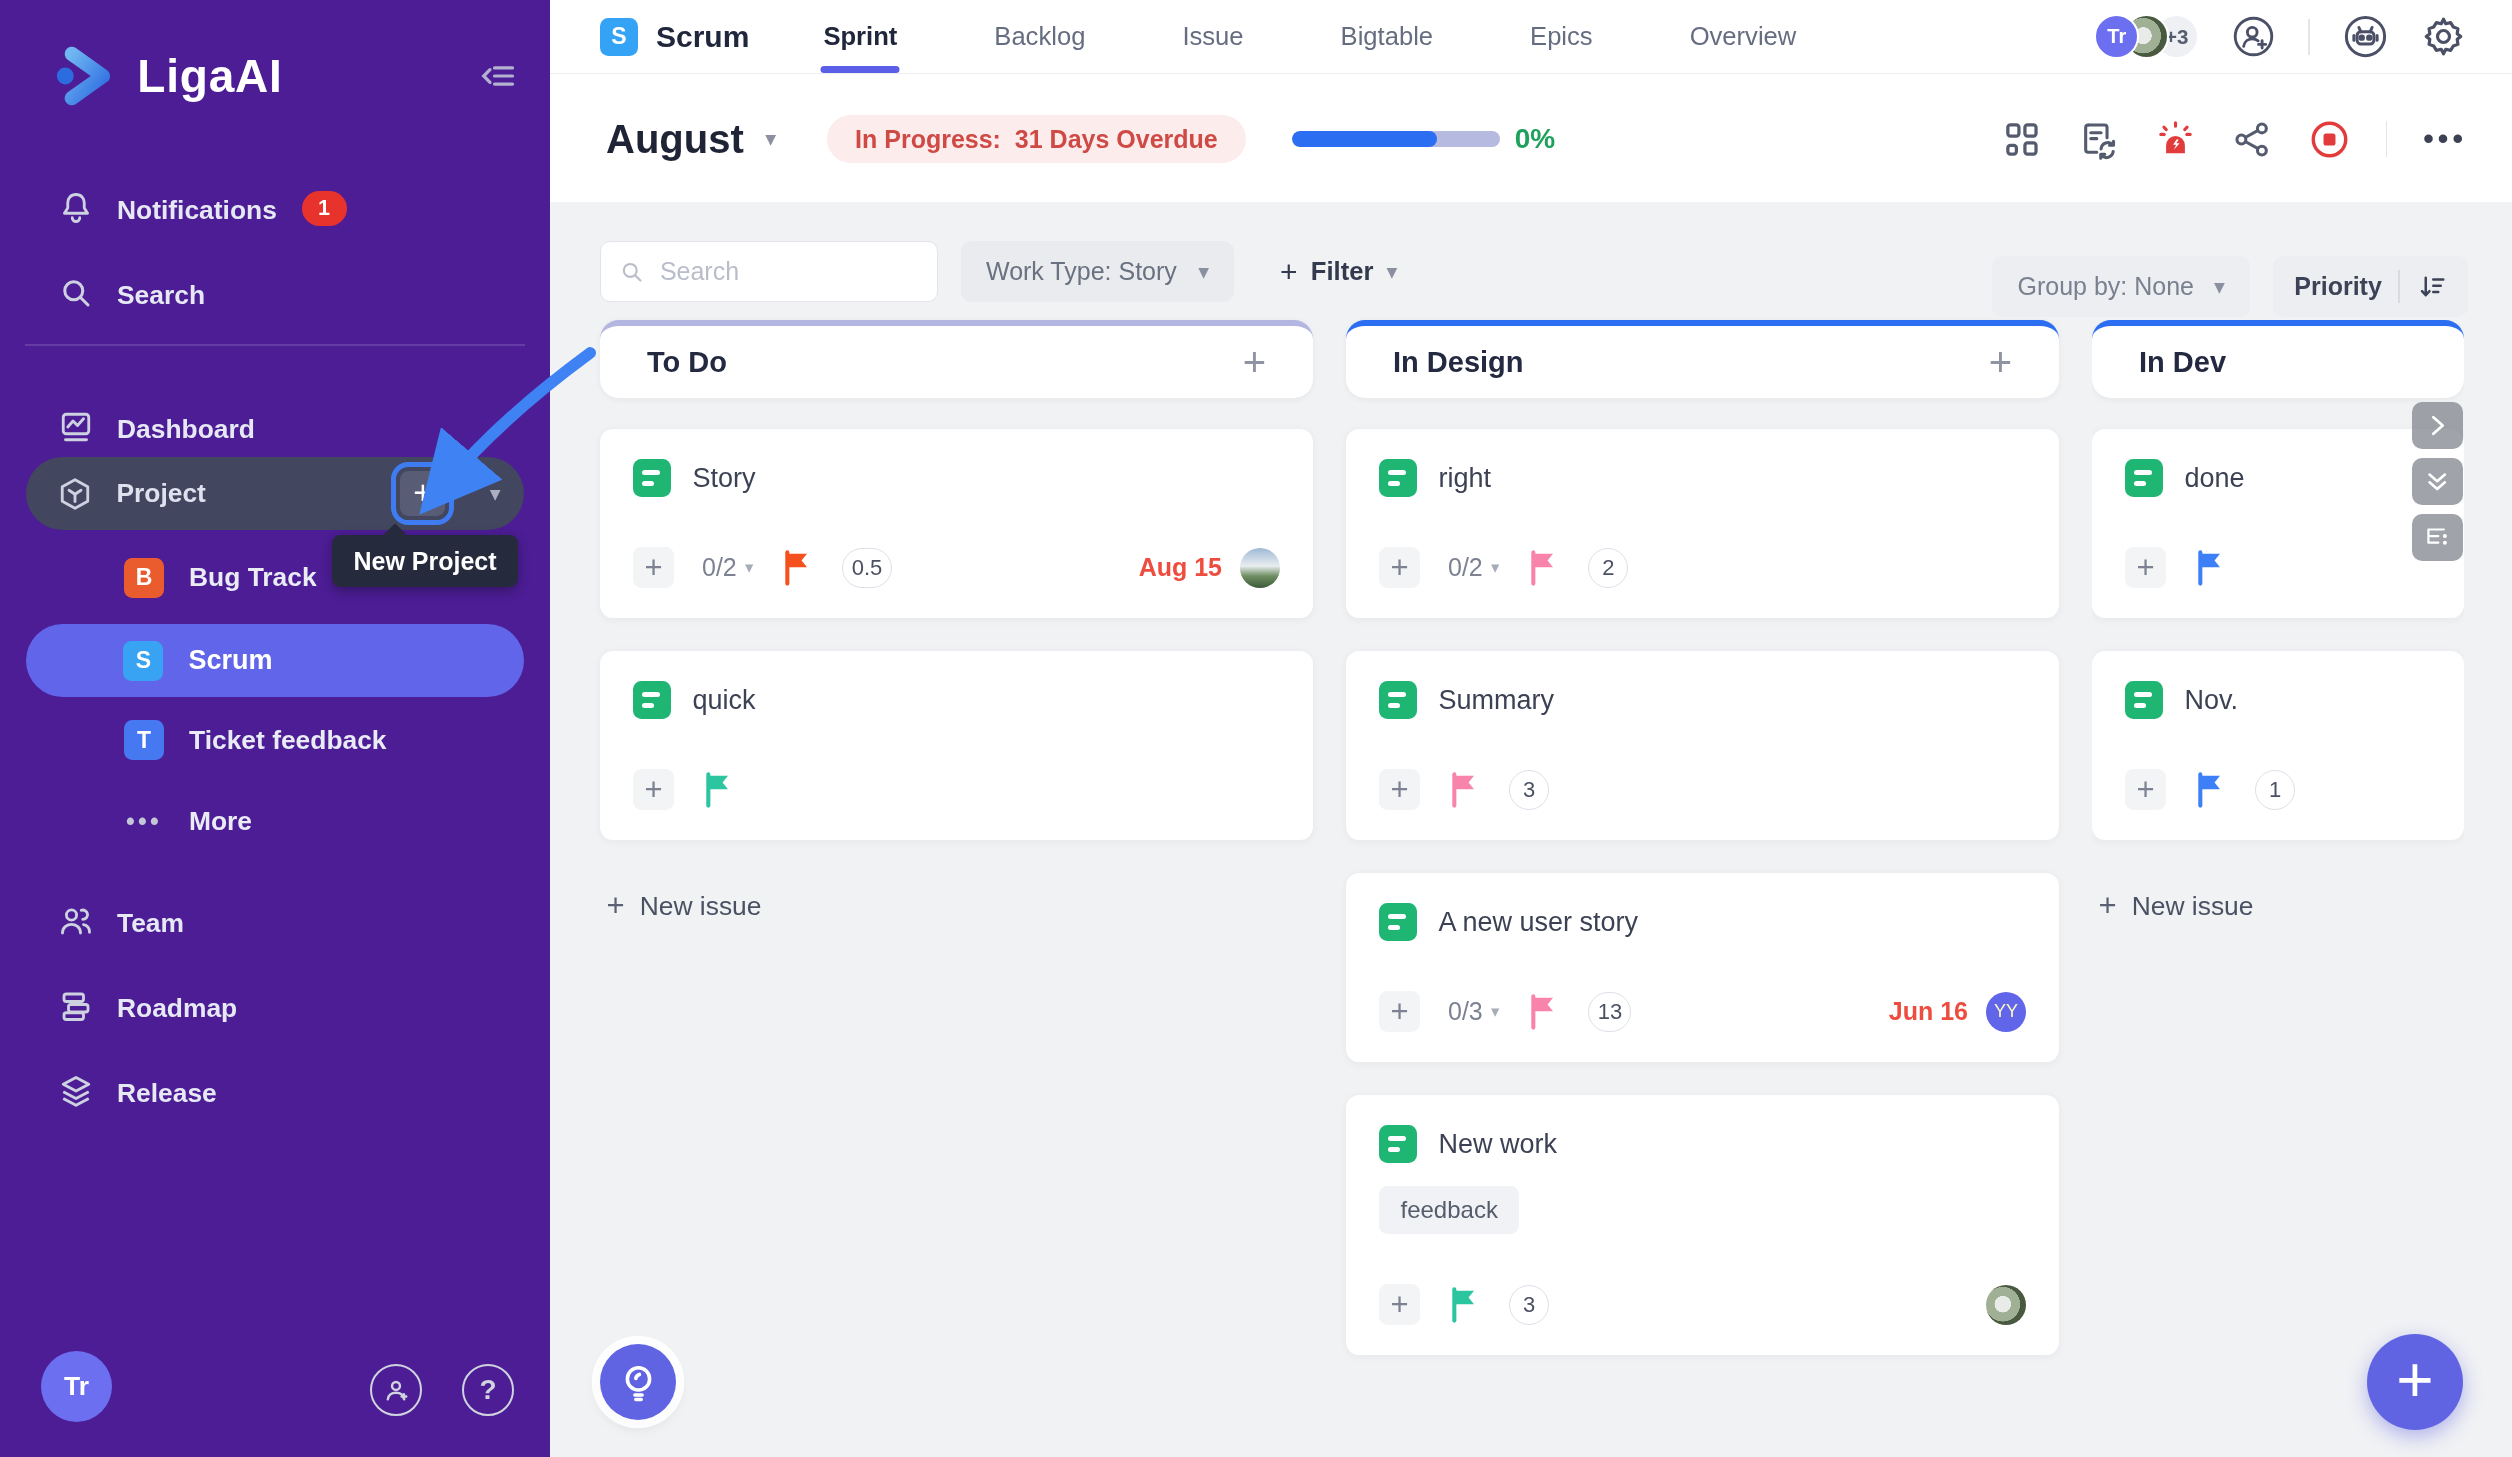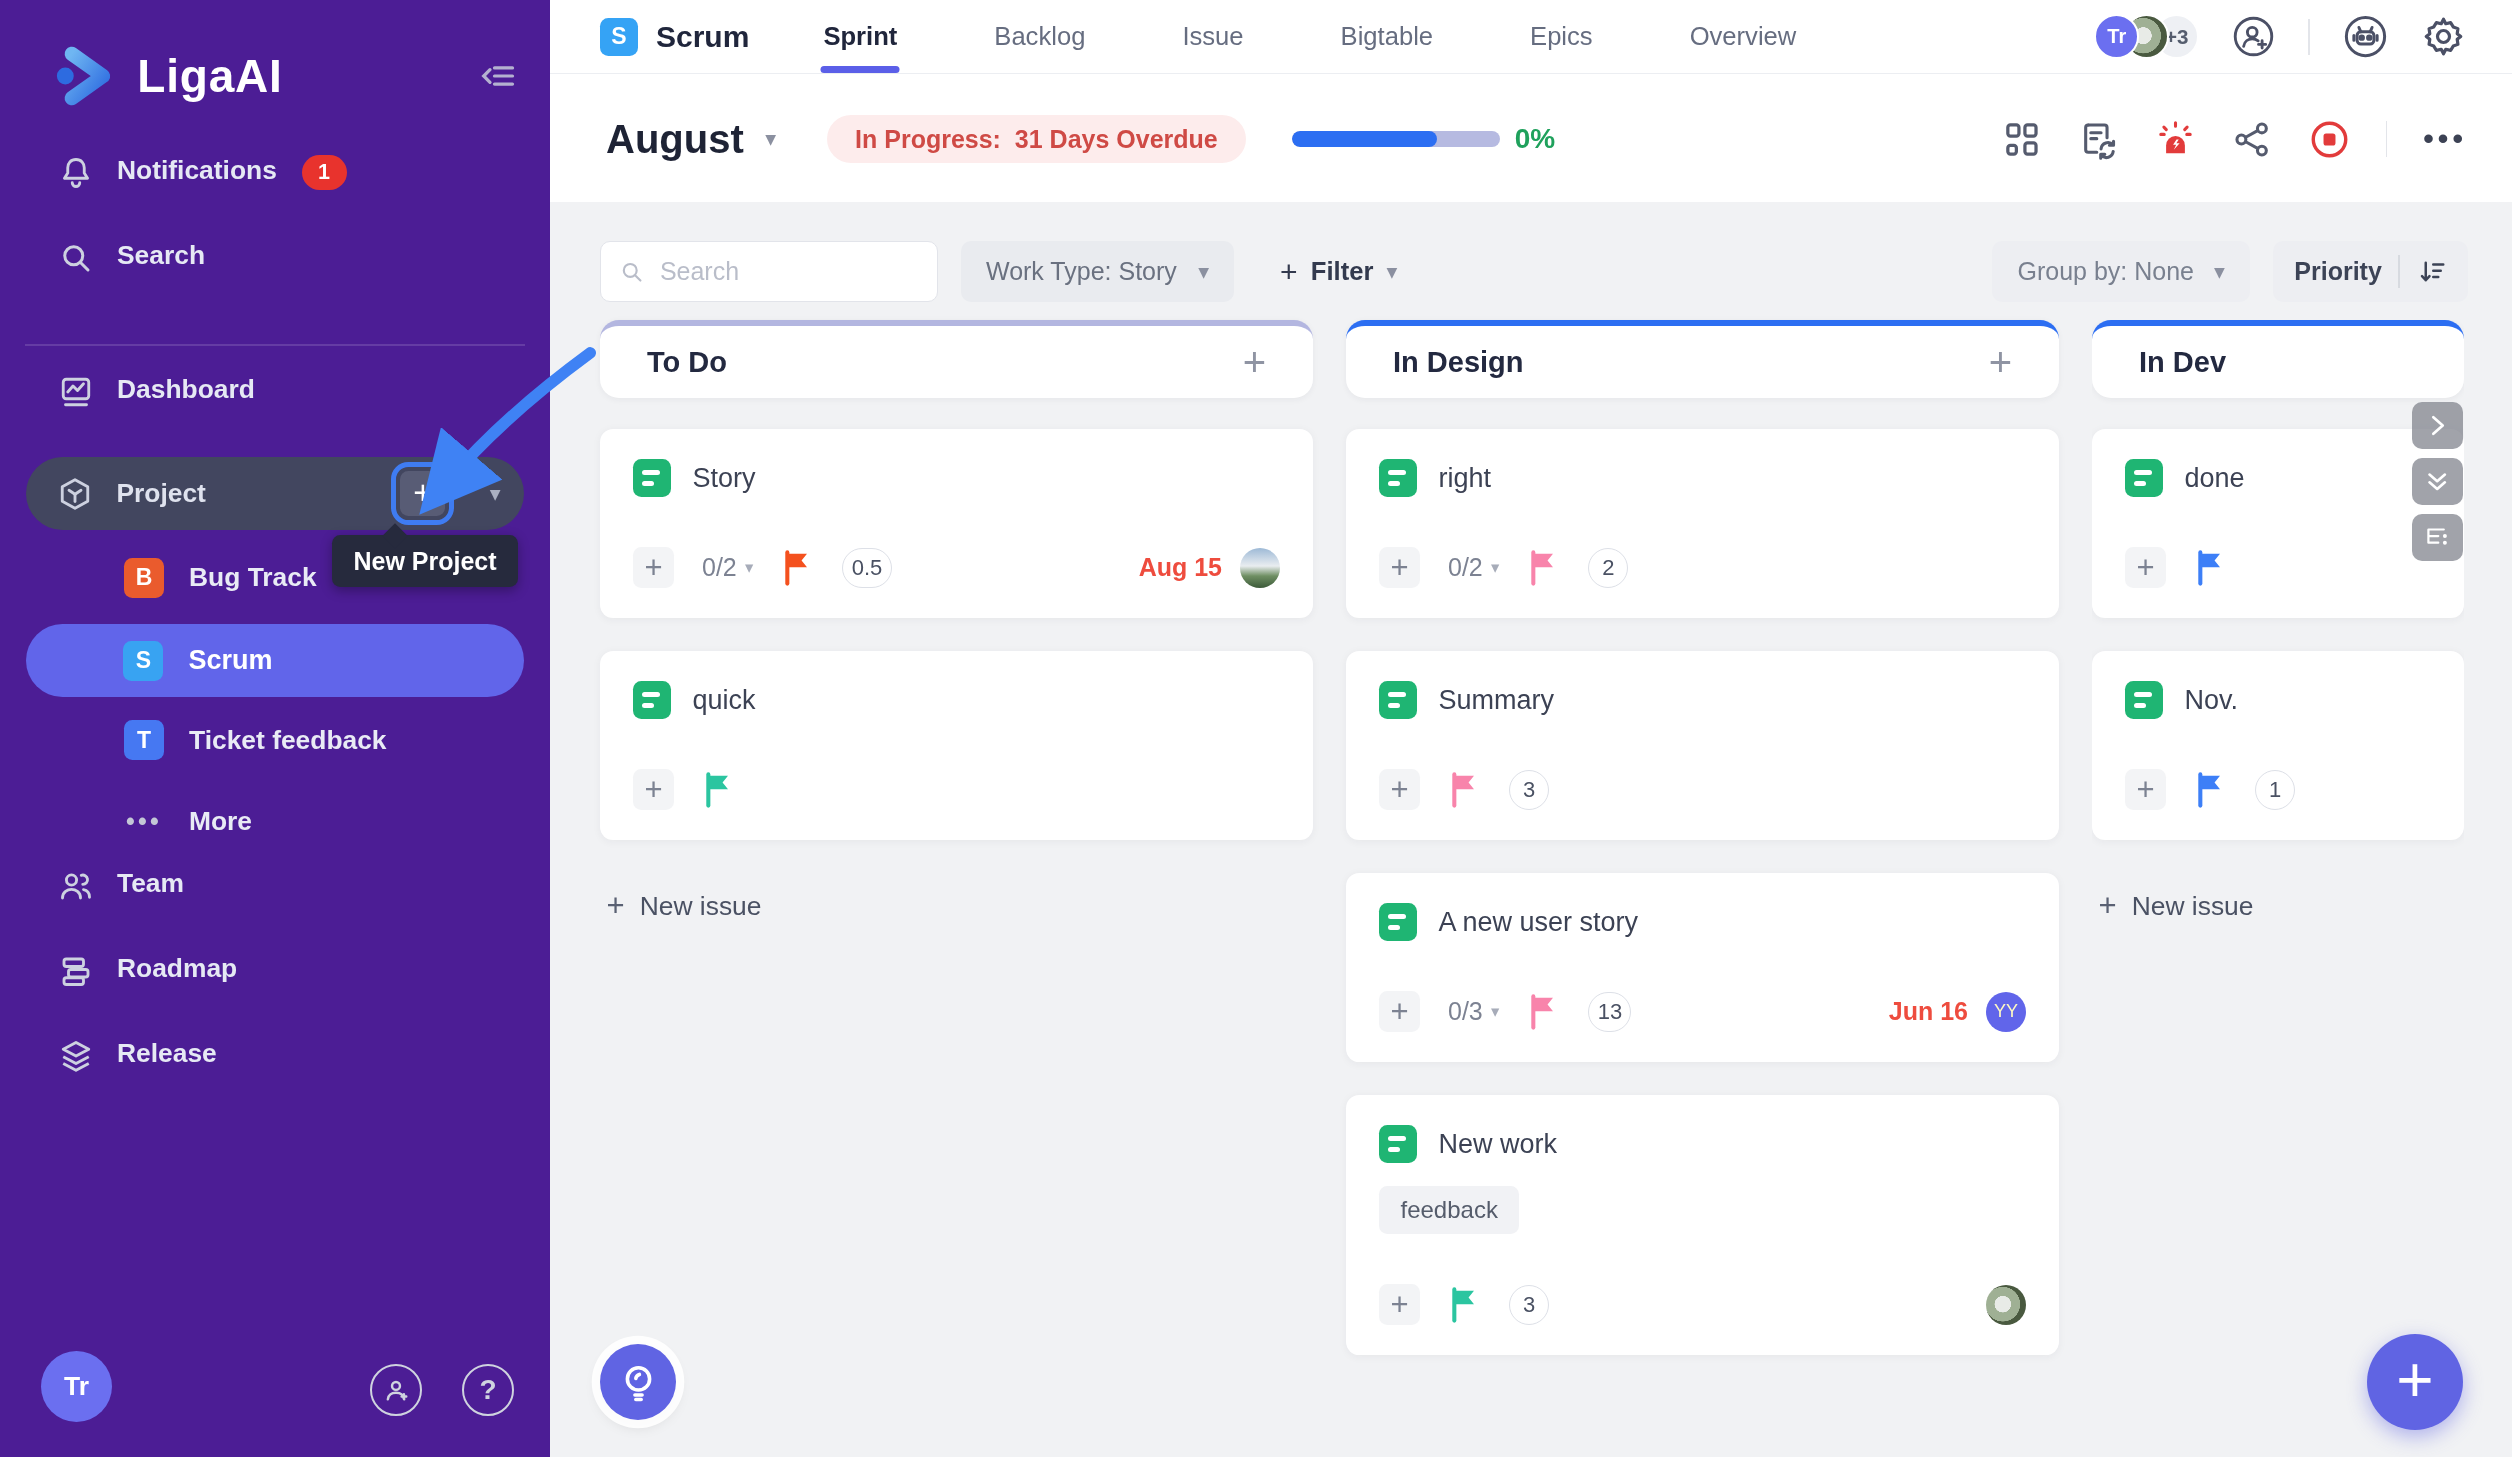--- a/index.html
+++ b/index.html
@@ -5,21 +5,21 @@
   html,body{margin:0;padding:0;}
   body{width:2512px;height:1457px;font-family:"Liberation Sans","DejaVu Sans",sans-serif;overflow:hidden;}
   .app{position:relative;width:2512px;height:1457px;background:#f1f2f4;overflow:hidden;}
   svg{display:block;}
 
   
   .sidebar{position:absolute;left:0;top:0;width:550px;height:1457px;background:#4c1d95;color:#dfe2ee;z-index:10;}
   .logo-row{display:flex;align-items:center;gap:8.3px;padding:33px 33px 0 51px;height:86px;}
   .logo-text{font-size:46px;font-weight:700;color:#ffffff;letter-spacing:0.8px;}
   .collapse{margin-left:auto;opacity:.85;cursor:pointer;}
-  .side-item{display:flex;align-items:flex-start;gap:23px;height:71px;padding:0 37px 0 58px;font-size:26.4px;font-weight:600;color:#e6e9f4;}
+  .side-item{display:flex;align-items:flex-end;gap:23px;height:71px;padding:0 37px 0 58px;font-size:26.4px;font-weight:600;color:#e6e9f4;}
   .side-item .lbl{white-space:nowrap;}
   .nbadge{min-width:35px;height:35px;border-radius:824px;background:#e8332d;color:#fff;font-size:21.5px;font-weight:700;display:flex;align-items:center;justify-content:center;margin-left:1.7px;padding:0 5px;}
   .sdivider{height:1.7px;background:rgba(255,255,255,.14);margin:33px 25px 0 25px;border:none;}
   .proj-pill{margin:12.4px 26.4px 0 26.4px;height:73px;border-radius:824px;background:#42465f;display:flex;align-items:center;gap:23px;padding:0 23px 0 31px;}
   .proj-pill .lbl{font-size:26.4px;font-weight:600;color:#dfe2ee;}
   .plus-btn{margin-left:auto;width:45px;height:45px;border-radius:8.3px;background:#585c75;color:#fff;font-size:33px;line-height:43px;text-align:center;outline:5px solid #3f7cf2;outline-offset:4.1px;cursor:pointer;}
   .proj-caret{color:#aab0c2;font-size:21.5px;margin-left:21.5px;}
   .sub-item{display:flex;align-items:center;gap:25px;height:71px;padding:0 33px 0 124px;font-size:26.4px;font-weight:600;color:#e9ebf5;}
   .pbadge{width:40px;height:40px;border-radius:8.3px;color:#fff;font-size:23px;font-weight:700;display:flex;align-items:center;justify-content:center;flex:none;}
   .scrum-pill{margin:10.7px 26.4px 0 26.4px;height:73px;border-radius:824px;background:#6165ea;display:flex;align-items:center;gap:25px;padding:0 33px 0 97px;font-size:27px;font-weight:700;color:#fff;}
@@ -66,21 +66,21 @@
 
   
   .board{position:absolute;left:0;top:202px;right:0;bottom:0;background:#f1f2f4;padding:39px 0 0 50px;}
   .toolbar{display:flex;align-items:center;height:61px;margin-right:44px;position:relative;}
   .searchbox{width:338px;height:61px;background:#fff;border:1.7px solid #e2e4ea;border-radius:10px;display:flex;align-items:center;padding:0 18px;gap:13.2px;box-sizing:border-box;}
   .searchbox input{border:none;outline:none;font-size:25px;color:#3c4254;width:100%;font-family:inherit;background:transparent;}
   .searchbox input::placeholder{color:#b9bdc9;}
   .wt-pill{margin-left:23px;height:61px;background:#e9ebef;border-radius:10px;display:flex;align-items:center;gap:21.5px;padding:0 25px;font-size:25px;color:#6a7180;cursor:pointer;}
   .filter-btn{margin-left:46px;display:flex;align-items:center;gap:13.2px;font-size:25.6px;font-weight:600;color:#333a4e;cursor:pointer;}
   .filter-btn .plus{font-size:30px;font-weight:400;}
-  .right-pills{position:absolute;right:0;top:0;display:flex;align-items:flex-start;gap:23px;height:61px;}
+  .right-pills{position:absolute;right:0;top:15px;display:flex;align-items:flex-start;gap:23px;height:61px;}
   .gb-pill{height:61px;background:#edeef2;border-radius:10px;display:flex;align-items:center;gap:20px;padding:0 25px;font-size:25px;color:#79808f;cursor:pointer;}
   .pr-pill{height:61px;background:#edeef2;border-radius:10px;display:flex;align-items:center;gap:16.5px;padding:0 21.5px;font-size:25px;color:#3c4356;font-weight:600;cursor:pointer;}
   .pr-pill .sep{width:1.7px;height:33px;background:#d7dae0;}
 
   .columns{display:flex;gap:33px;margin-top:18px;align-items:flex-start;}
   .col{width:713px;flex:none;}
   .col.clip{width:372px;overflow:hidden;}
   .col-head{background:#fff;border-radius:19px;border-top:6.6px solid #b3b6e0;height:78px;display:flex;align-items:center;padding:0 47px;box-shadow:0 1.7px 6.6px rgba(40,45,60,.05);box-sizing:border-box;}
   .col-title{font-size:29px;font-weight:700;color:#232940;}
   .col-plus{margin-left:auto;font-size:40px;color:#8f94a3;font-weight:300;cursor:pointer;line-height:33px;}

